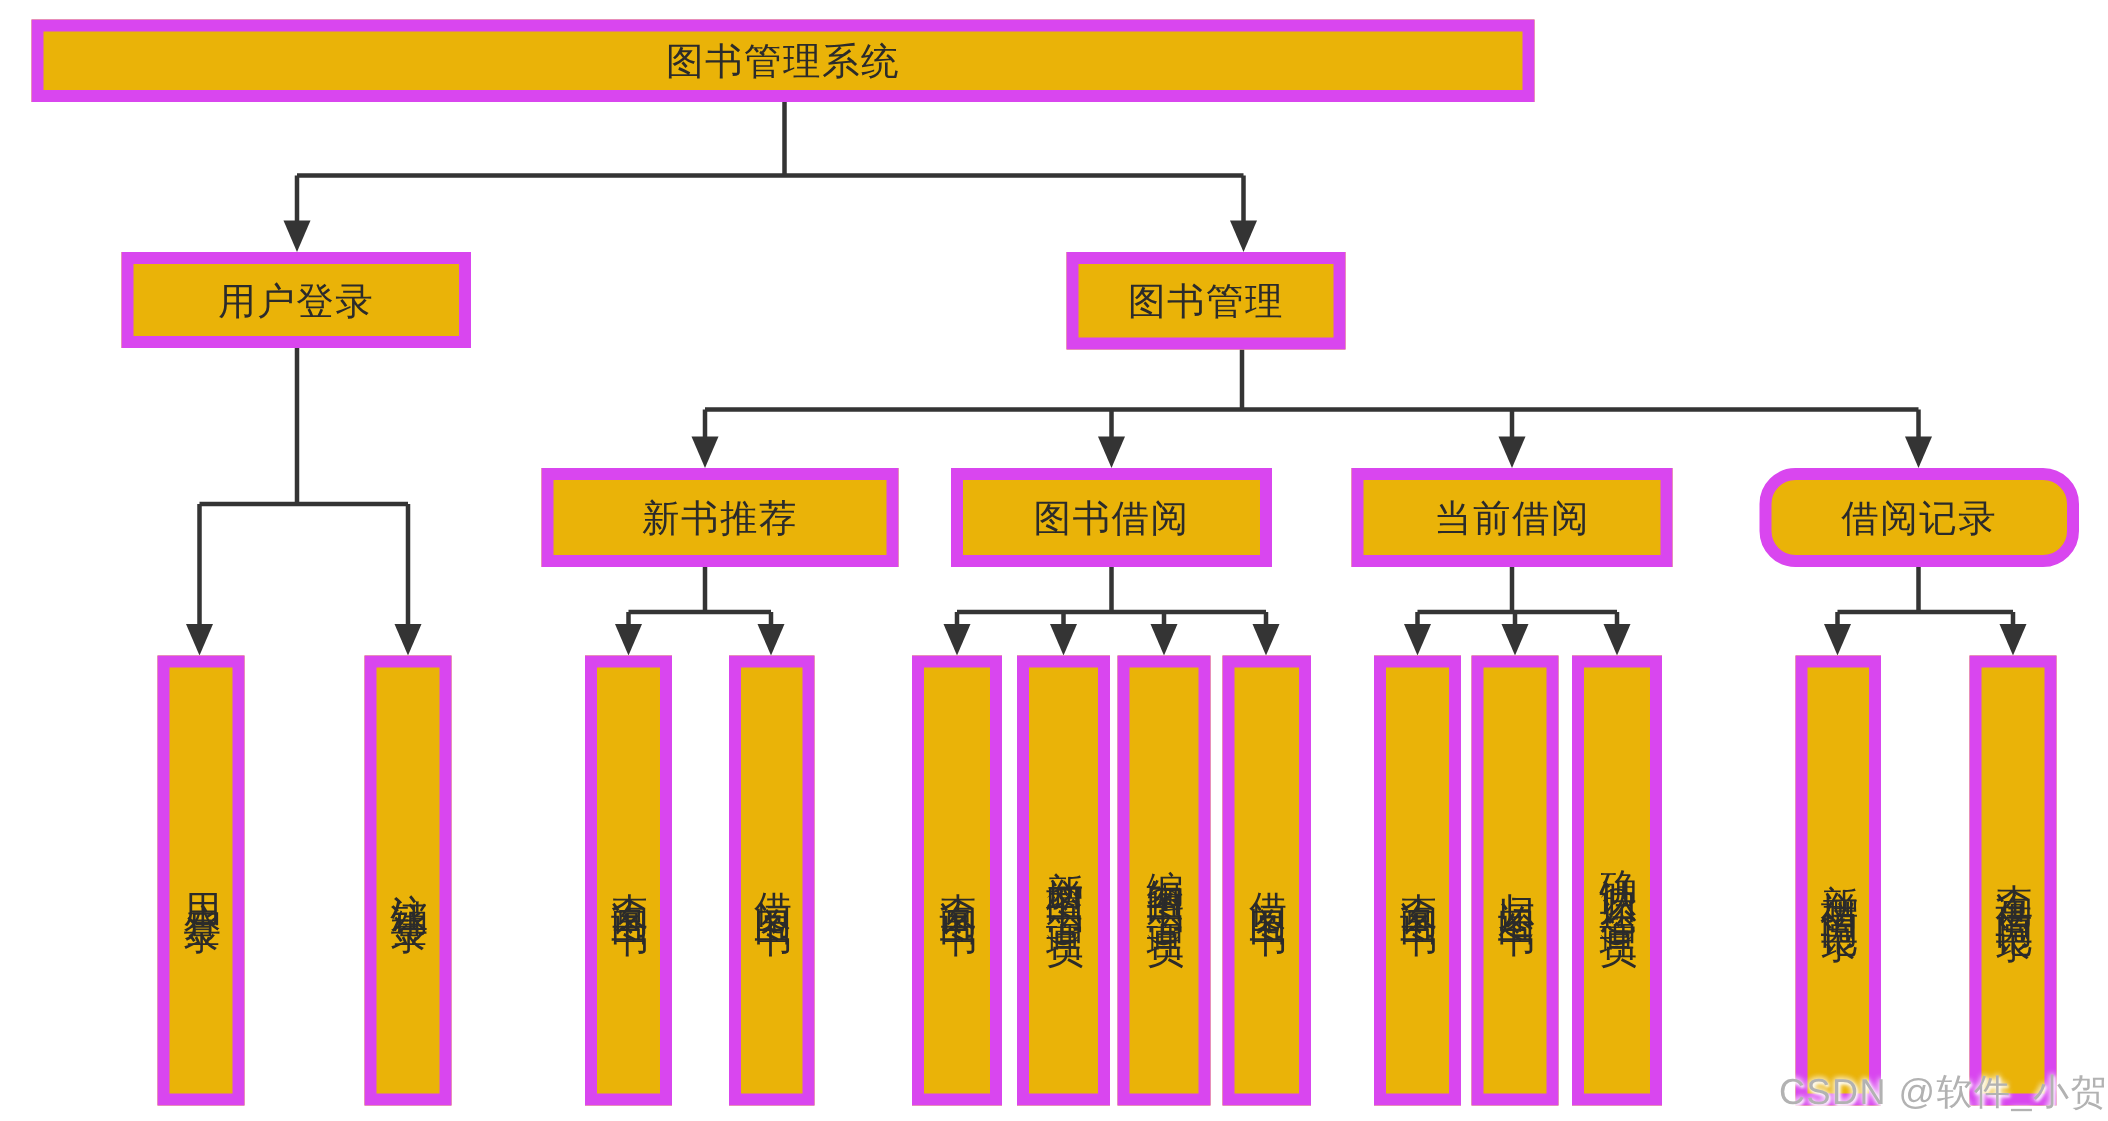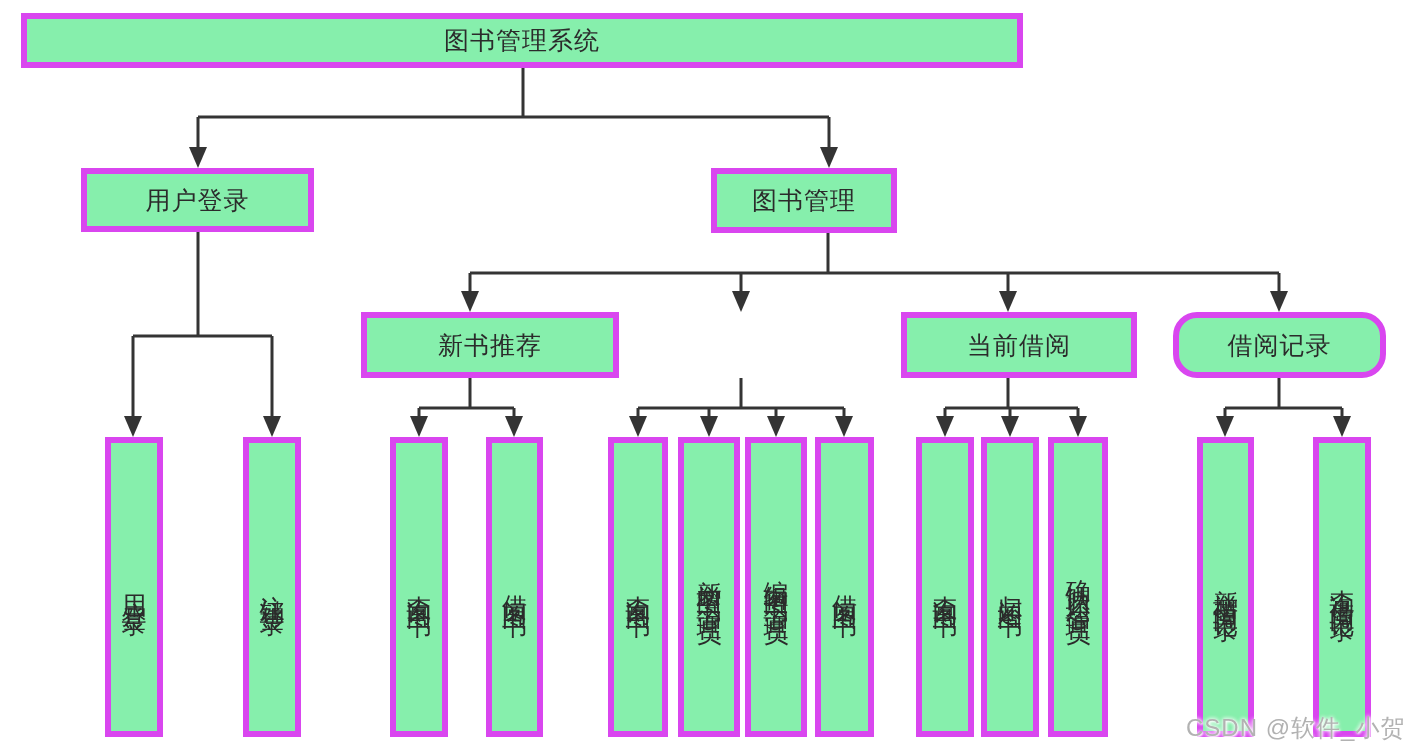--- a/index.html
+++ b/index.html
@@ -23,43 +23,43 @@
     stroke: #343434;
     stroke-width: 3;
   }
   .connectors .arr {
     fill: #343434;
     stroke: none;
   }
   .box {
     position: absolute;
     box-sizing: border-box;
-    border: 6px solid #d946ef;
-    background: #86efac;
+    border: 8px solid #d946ef;
+    background: #eab308;
     display: flex;
     align-items: center;
     justify-content: center;
   }
   .box.h { font-size: 25px; letter-spacing: 1px; }
   .box.v .vtext {
     writing-mode: vertical-rl;
     text-orientation: mixed;
     font-size: 25px;
     letter-spacing: 6px;
     line-height: 1.15;
     white-space: nowrap;
   }
   
   #n-root          { left: 21px;  top: 13px;  width: 1002px; height: 55px; }
   #n-user-login    { left: 81px;  top: 168px; width: 233px;  height: 64px; }
   #n-book-mgmt     { left: 711px; top: 168px; width: 186px;  height: 65px; }
   .lvl3            { top: 312px; height: 66px; }
-  #n-new-books     { left: 361px;  width: 258px; }
+  #n-new-books     { left: 361px;  width: 238px; }
   #n-book-borrow   { left: 634px;  width: 214px; }
-  #n-current-borrow{ left: 901px;  width: 236px; }
+  #n-current-borrow{ left: 901px;  width: 214px; }
   #n-borrow-records{ left: 1173px; width: 213px; border-radius: 24px; }
   .leaf            { top: 437px; height: 300px; }
   #l-ul-1 { left: 105px;  width: 58px; }
   #l-ul-2 { left: 243px;  width: 58px; }
   #l-nb-1 { left: 390px;  width: 58px; }
   #l-nb-2 { left: 486px;  width: 57px; }
   #l-bb-1 { left: 608px;  width: 60px; }
   #l-bb-2 { left: 678px;  width: 62px; }
   #l-bb-3 { left: 745px;  width: 62px; }
   #l-bb-4 { left: 815px;  width: 59px; }
@@ -128,20 +128,23 @@
   <div class="box h" id="n-user-login">
     <span>用户登录</span>
   </div>
   <div class="box h" id="n-book-mgmt">
     <span>图书管理</span>
   </div>
 
   <div class="box h lvl3" id="n-new-books">
     <span>新书推荐</span>
   </div>
+  <div class="box h lvl3" id="n-book-borrow">
+    <span>图书借阅</span>
+  </div>
   <div class="box h lvl3" id="n-current-borrow">
     <span>当前借阅</span>
   </div>
   <div class="box h lvl3" id="n-borrow-records">
     <span>借阅记录</span>
   </div>
 
   <div class="box v leaf" id="l-ul-1">
     <span class="vtext">用户登录</span>
   </div>

